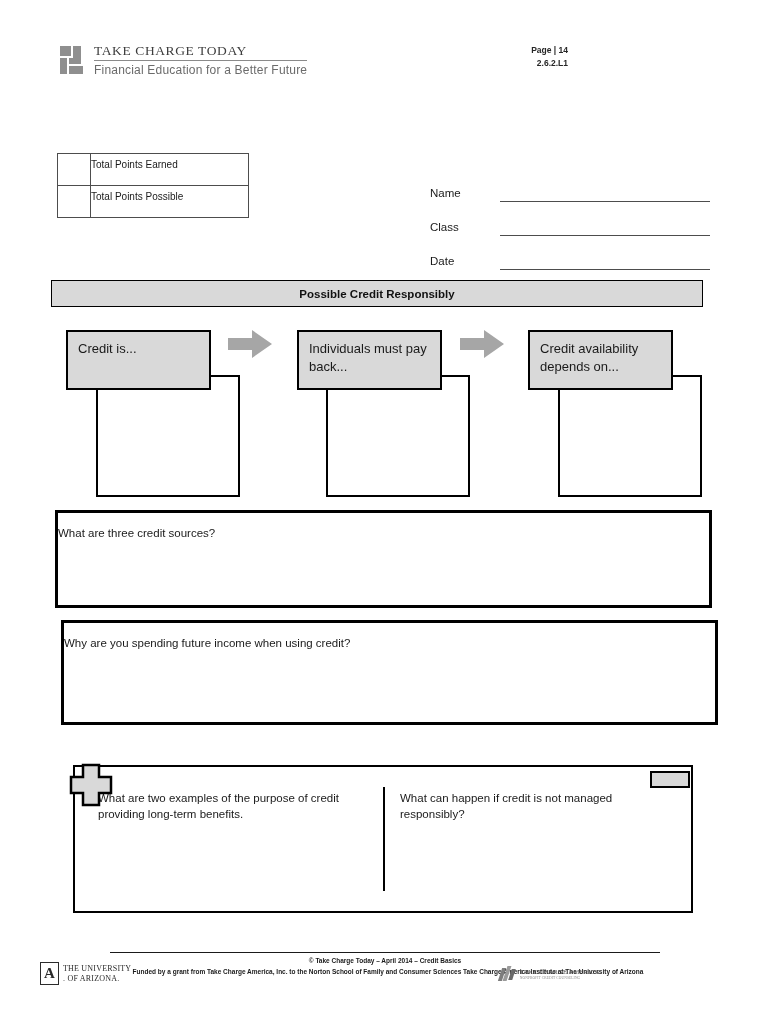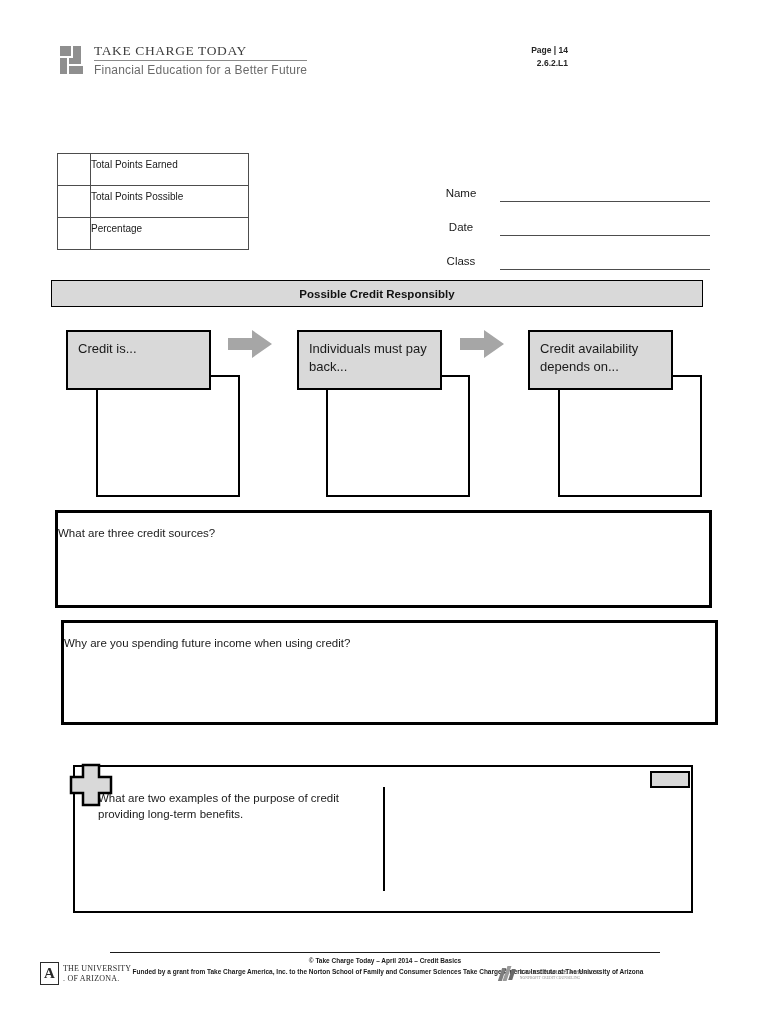--- a/index.html
+++ b/index.html
@@ -121,21 +121,21 @@
     left: 430px; top: 168px;
     width: 280px;
   }
   .field-row {
     display: flex;
     align-items: flex-end;
     height: 34px;
   }
   .field-label {
     width: 62px;
-    text-align: center;
+    text-align: left;
     font-size: 11.5px;
     color: #1a1a1a;
     padding-right: 8px;
     padding-bottom: 3px;
     line-height: 1;
   }
   .field-line {
     flex: 1;
     border-bottom: 1px solid #4d4d4d;
     height: 1px;
@@ -362,40 +362,36 @@
   <table class="pts-table">
     <tbody>
         <tr>
       <td class="pts-blank"></td>
       <td class="pts-label">Total Points Earned</td>
     </tr>
     <tr>
       <td class="pts-blank"></td>
       <td class="pts-label">Total Points Possible</td>
     </tr>
-    <tr>
-      <td class="pts-blank"></td>
-      <td class="pts-label">Percentage</td>
-    </tr>
   </tbody>
     </table>
 
   <div class="field-block">
     <div class="field-row">
       <span class="field-label">Name</span>
       <span class="field-line"></span>
     </div>
     <div class="field-row">
+      <span class="field-label">Class</span>
+      <span class="field-line"></span>
+    </div>
+    <div class="field-row">
       <span class="field-label">Date</span>
       <span class="field-line"></span>
     </div>
-    <div class="field-row">
-      <span class="field-label">Class</span>
-      <span class="field-line"></span>
-    </div>
   </div>
 
   <div class="section-bar">
     <span class="lbl">Possible Credit Responsibly</span>
   </div>
 
   <div class="flow">
 
     <div class="flow-body fb1"></div>
     <div class="flow-head fh1">Credit is...</div>
@@ -426,20 +422,21 @@
   <div class="bottom-box"></div>
   <div class="bottom-divider"></div>
 
   <svg class="plus-icon" viewBox="0 0 46 46">
     <polygon points="15,3 31,3 31,15 43,15 43,31 31,31 31,43 15,43 15,31 3,31 3,15 15,15" fill="#d9d9d9" stroke="#000" stroke-width="2.5"></polygon>
   </svg>
 
   <div class="minus-icon"></div>
 
   <div class="bb-text bb-left">What are two examples of the purpose of credit providing long-term benefits.</div>
+  <div class="bb-text bb-right">What can happen if credit is not managed responsibly?</div>
 
   <div class="footer-rule"></div>
   <div class="footer-copy">© Take Charge Today – April 2014 – Credit Basics</div>
   <div class="footer-grant">Funded by a grant from Take Charge America, Inc. to the Norton School of Family and Consumer Sciences Take Charge America Institute at The University of Arizona</div>
 
   <div class="ua-logo">
     <span class="ua-mark">A</span>
     <span class="ua-text">
       <span style="display:block">THE UNIVERSITY</span>
       <span style="display:block">. OF ARIZONA.</span>

